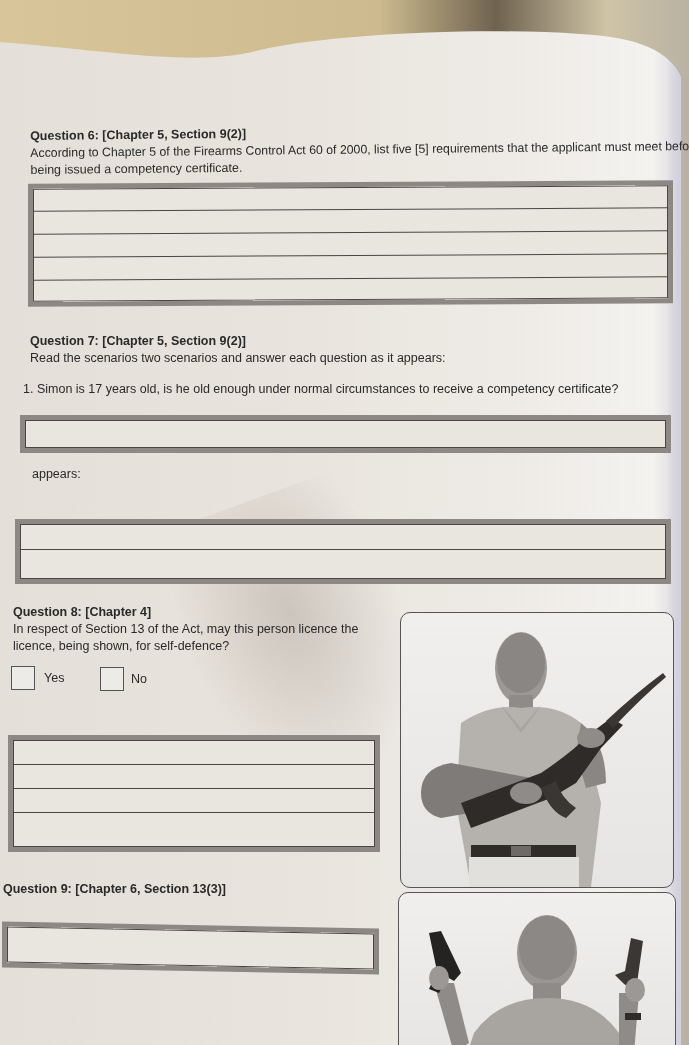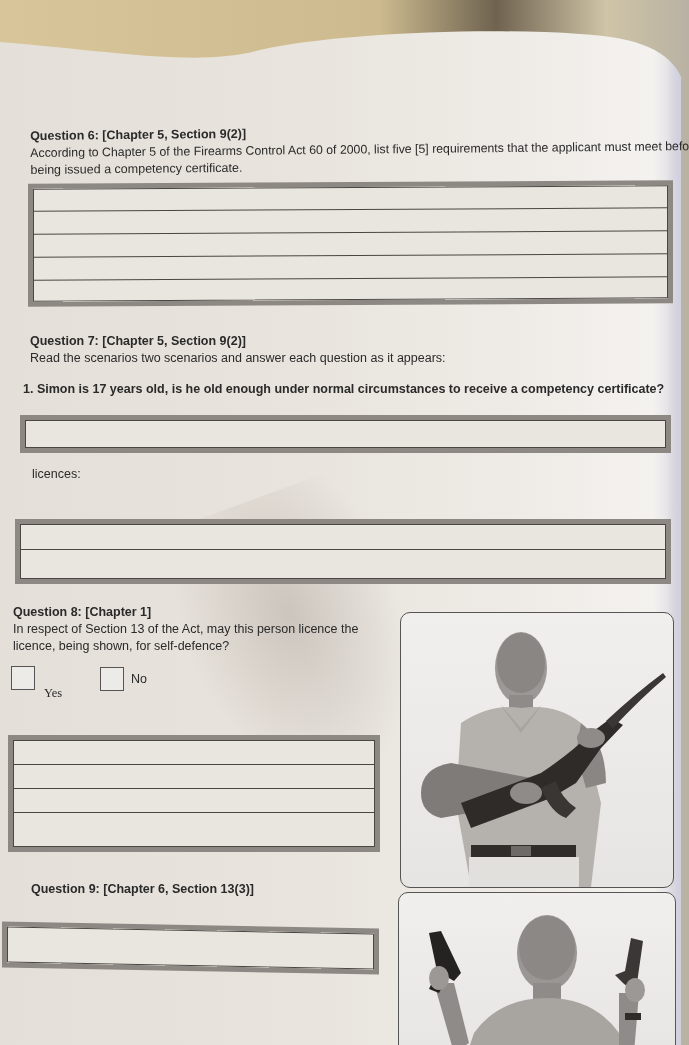--- a/index.html
+++ b/index.html
@@ -119,42 +119,42 @@
   <div class="line" style="top:45px;"></div>
   <div class="line" style="top:68px;"></div>
   <div class="line" style="top:91px;"></div>
 </div>
 
 <div class="q" style="left:8px; top:333px; width:660px;margin-left:22px;">
   <span class="q-title">Question 7: [Chapter 5, Section 9(2)]</span>
   <span class="q-text">Read the scenarios two scenarios and answer each question as it appears:</span>
 </div>
 
-<div class="q" style="left:23px; top:381px; width:660px; white-space:nowrap;font-weight:bold;">
+<div class="q" style="left:23px; top:381px; width:660px; white-space:nowrap;">
   <span class="q-text">1. Simon is 17 years old, is he old enough under normal circumstances to receive a competency certificate?</span>
 </div>
 
 <div class="box" style="left:20px; top:415px; width:651px; height:38px;"></div>
 
 <div class="q" style="left:19px; top:466px; width:665px;">
-  <span class="q-text" style="padding-left:13px;">licences:</span>
+  <span class="q-text" style="padding-left:13px;">appears:</span>
 </div>
 
 <div class="box" style="left:15px; top:519px; width:656px; height:65px;">
   <div class="line" style="top:25px;"></div>
 </div>
 
 <div class="q" style="left:13px; top:604px; width:385px;">
-  <span class="q-title">Question 8: [Chapter 1]</span>
+  <span class="q-title">Question 8: [Chapter 4]</span>
   <span class="q-text">In respect of Section 13 of the Act, may this person licence the</span>
   <span class="q-text">licence, being shown, for self-defence?</span>
 </div>
 
 <div class="checkbox" style="left:11px; top:666px;"></div>
-<div class="cb-label" style="left:44px; top:686px;font-family:Liberation Serif, serif;">Yes</div>
+<div class="cb-label" style="left:44px; top:671px;">Yes</div>
 <div class="checkbox" style="left:100px; top:667px;"></div>
 <div class="cb-label" style="left:131px; top:672px;text-align:center;">No</div>
 
 <div class="q" style="left:9px; top:732px;">Explain why, or why not:</div>
 
 <div class="box" style="left:8px; top:735px; width:372px; height:117px;">
   <div class="line" style="top:24px;"></div>
   <div class="line" style="top:48px;"></div>
   <div class="line" style="top:72px;"></div>
 </div>
@@ -183,21 +183,21 @@
     <ellipse cx="190" cy="125" rx="14" ry="10" fill="#8f8b88"></ellipse>
     <ellipse cx="125" cy="180" rx="16" ry="11" fill="#8f8b88"></ellipse>
 
     <rect x="70" y="232" width="105" height="12" fill="#2f2c2a"></rect>
     <rect x="110" y="233" width="20" height="10" fill="#6e6a67"></rect>
 
     <rect x="68" y="244" width="110" height="30" fill="#e2e0dd"></rect>
   </svg>
 </div>
 
-<div class="q" style="left:3px; top:881px; width:390px;margin-left:28px;">
+<div class="q" style="left:3px; top:881px; width:390px;">
   <span class="q-title">Question 9: [Chapter 6, Section 13(3)]</span>
 </div>
 
 <div class="box" style="left:2px; top:925px; width:377px; height:46px; transform: skewY(1.1deg);"></div>
 
 <div class="photo" style="left:398px; top:892px; width:276px; height:170px;">
   <svg class="person" width="276" height="170" viewBox="0 0 276 170">
 
     <ellipse cx="148" cy="60" rx="30" ry="38" fill="#9a9693"></ellipse>
     <ellipse cx="148" cy="55" rx="28" ry="32" fill="#8c8885"></ellipse>

